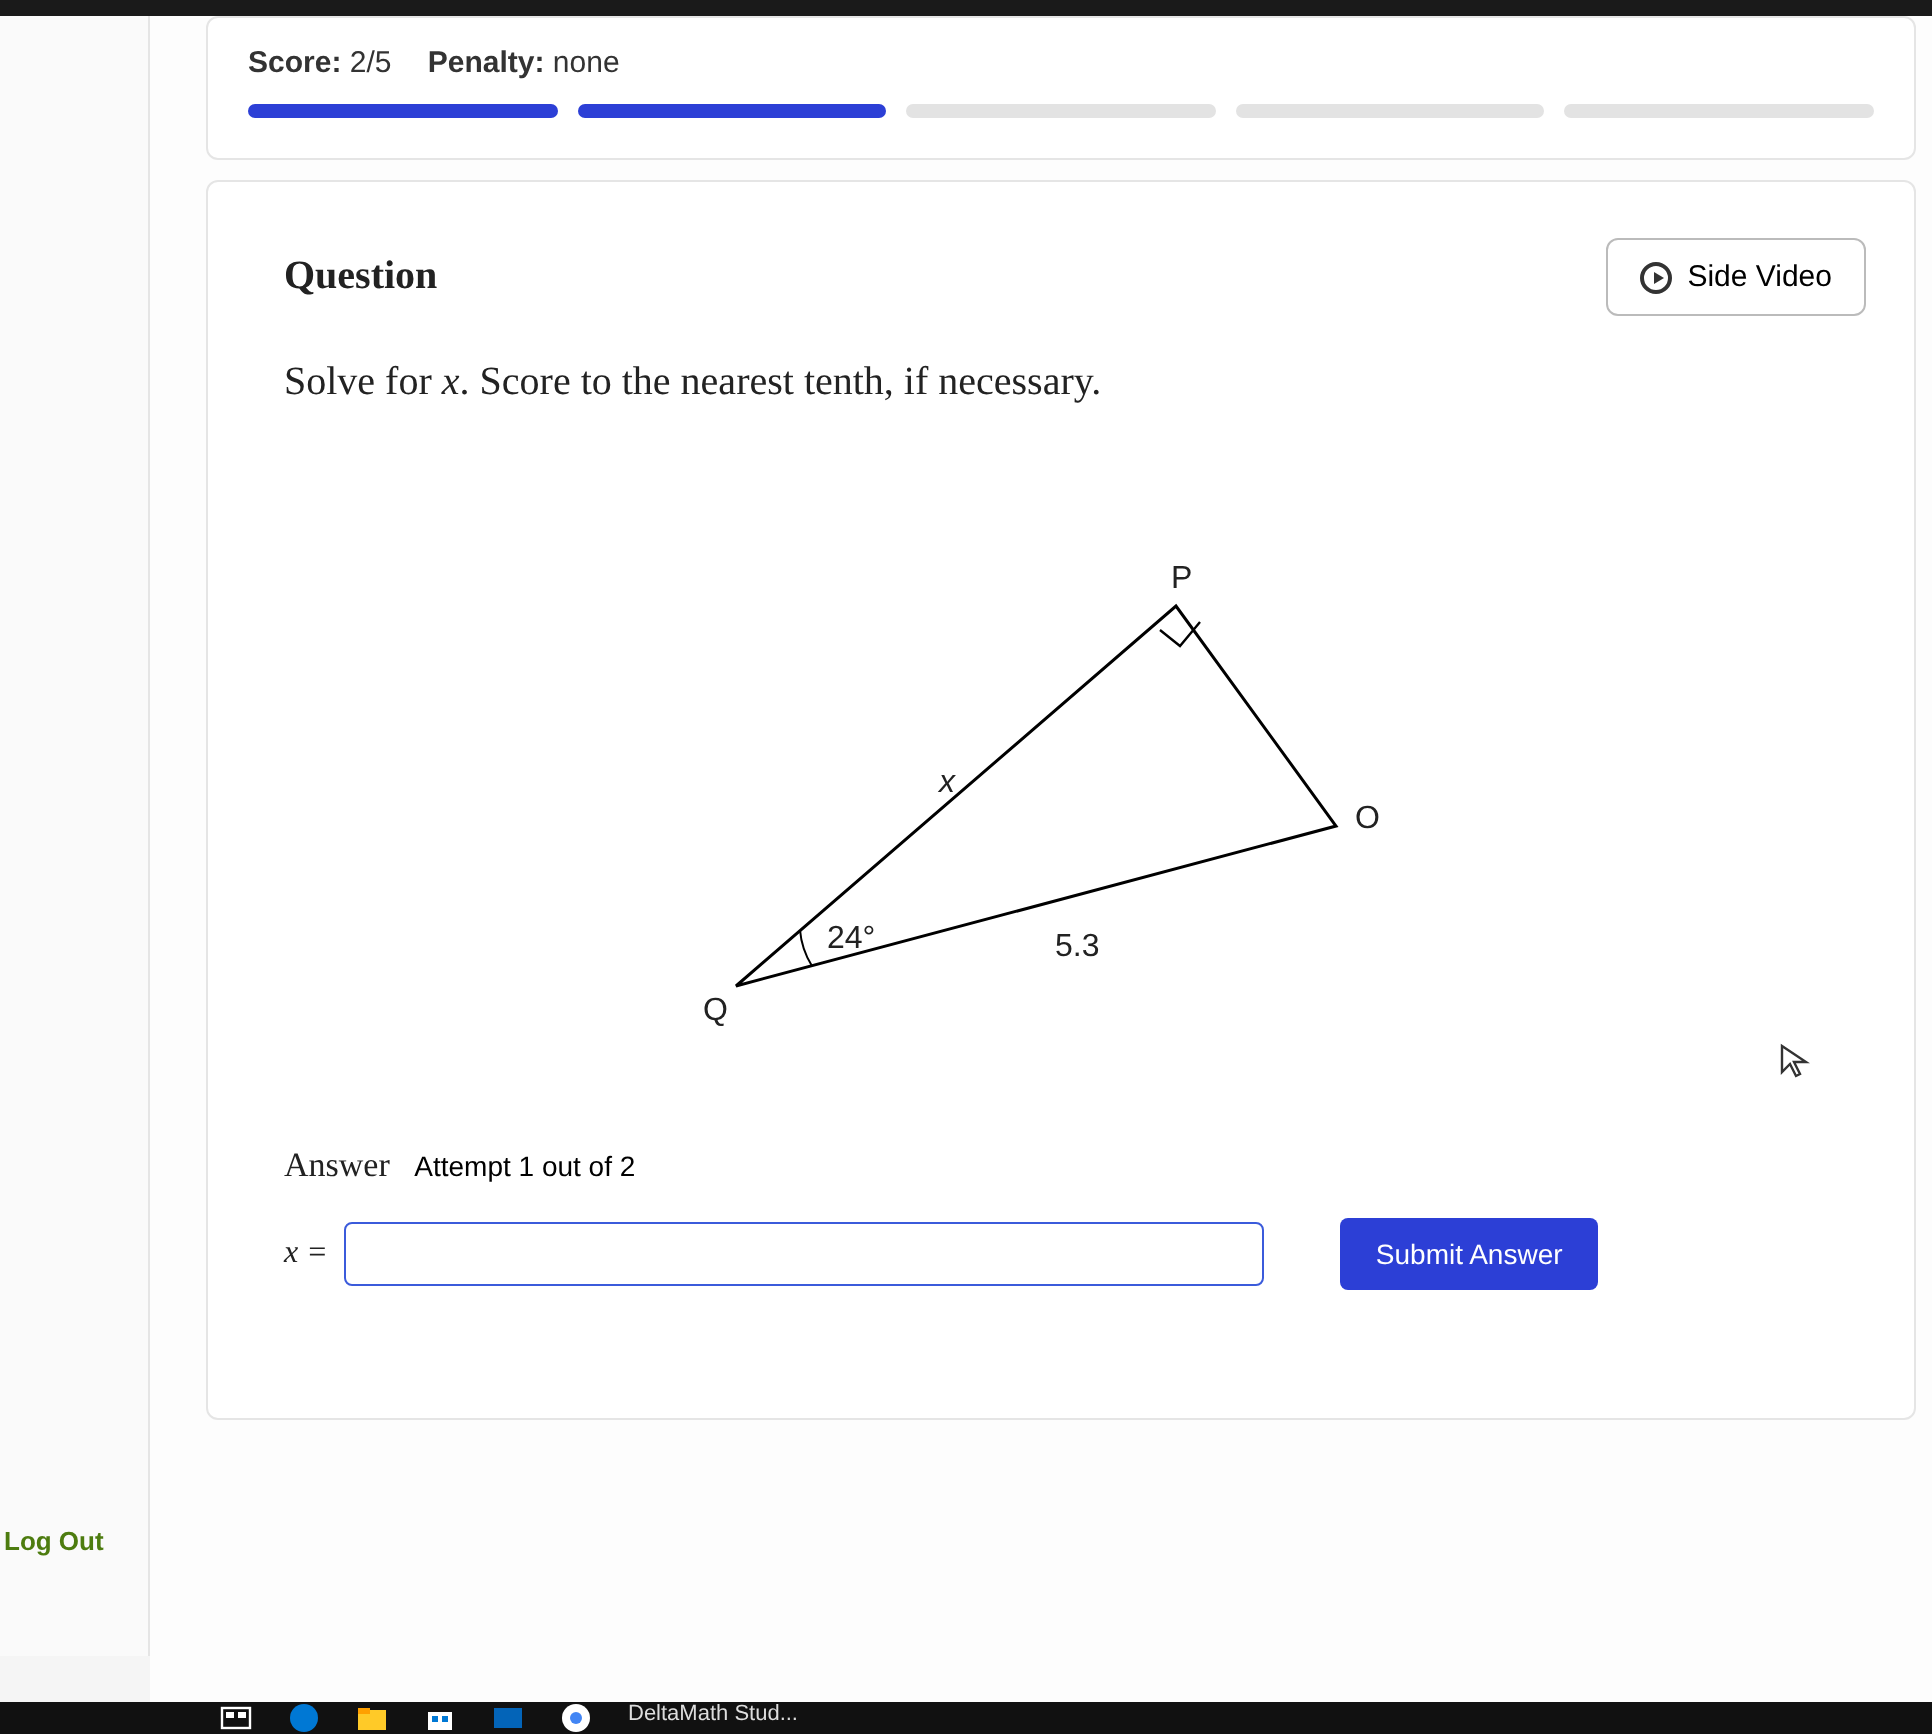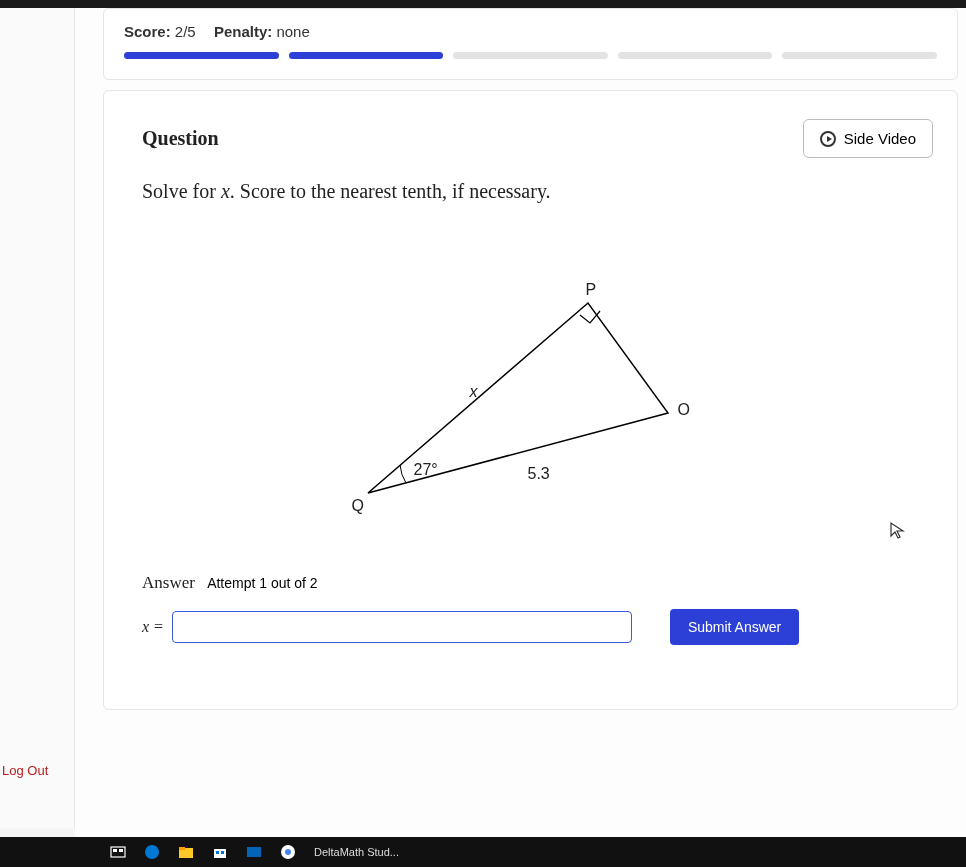--- a/index.html
+++ b/index.html
@@ -24,23 +24,24 @@
     width: 75px;
     height: 820px;
     background: #fafafa;
     border-right: 1px solid #e5e5e5;
   }
   .logout {
     position: absolute;
     left: 2px;
     bottom: 50px;
     font-size: 13px;
-    color: #b91c1c;
+    color: #4d7c0f;
     font-family: -apple-system, Helvetica, Arial, sans-serif;
     cursor: pointer;
+    font-weight: bold;
   }
   .main {
     position: absolute;
     left: 75px;
     top: 8px;
     right: 0;
     bottom: 0;
     background: #fdfdfd;
     padding: 0 0 0 0;
   }
@@ -176,24 +177,24 @@
   .cursor-arrow {
     position: absolute;
     right: 50px;
     top: 430px;
     font-size: 18px;
     color: #333;
   }
   .taskbar {
     position: absolute;
     left: 0; right: 0; bottom: 0;
-    height: 30px;
+    height: 16px;
     background: #111;
     display: flex;
-    align-items: center;
+    align-items: flex-start;
     gap: 18px;
     padding-left: 110px;
     color: #fff;
     font-size: 13px;
   }
   .tb-icon { width: 16px; height: 16px; display:inline-block; }
   .tb-label { font-family: -apple-system, Helvetica, Arial, sans-serif; font-size: 11px; color:#ddd;}
 </style>
 </head>
 <body>
@@ -242,21 +243,21 @@
         <polygon points="40,250 340,170 260,60" fill="none" stroke="#000" stroke-width="1.5"></polygon>
 
         <path d="M 252 72 L 262 80 L 272 68" fill="none" stroke="#000" stroke-width="1.2"></path>
 
         <path d="M 78 240 A 40 40 0 0 1 72 222" fill="none" stroke="#000" stroke-width="1"></path>
       </svg>
       <div class="lbl" style="left:258px; top:38px;">P</div>
       <div class="lbl" style="left:350px; top:158px;">O</div>
       <div class="lbl" style="left:24px; top:254px;">Q</div>
       <div class="lbl" style="left:142px; top:140px; font-style:italic;">x</div>
-      <div class="lbl" style="left:86px; top:218px;">27°</div>
+      <div class="lbl" style="left:86px; top:218px;">24°</div>
       <div class="lbl" style="left:200px; top:222px;">5.3</div>
     </div>
 
     <span class="cursor-arrow">
       <svg width="18" height="18" viewBox="0 0 18 18">
           <path d="M2 2 L2 15 L6 11 L9 17 L11 16 L8 10 L14 10 Z" fill="none" stroke="#333" stroke-width="1.2"></path>
         </svg>
     </span>
 
     <div class="answer-section">

